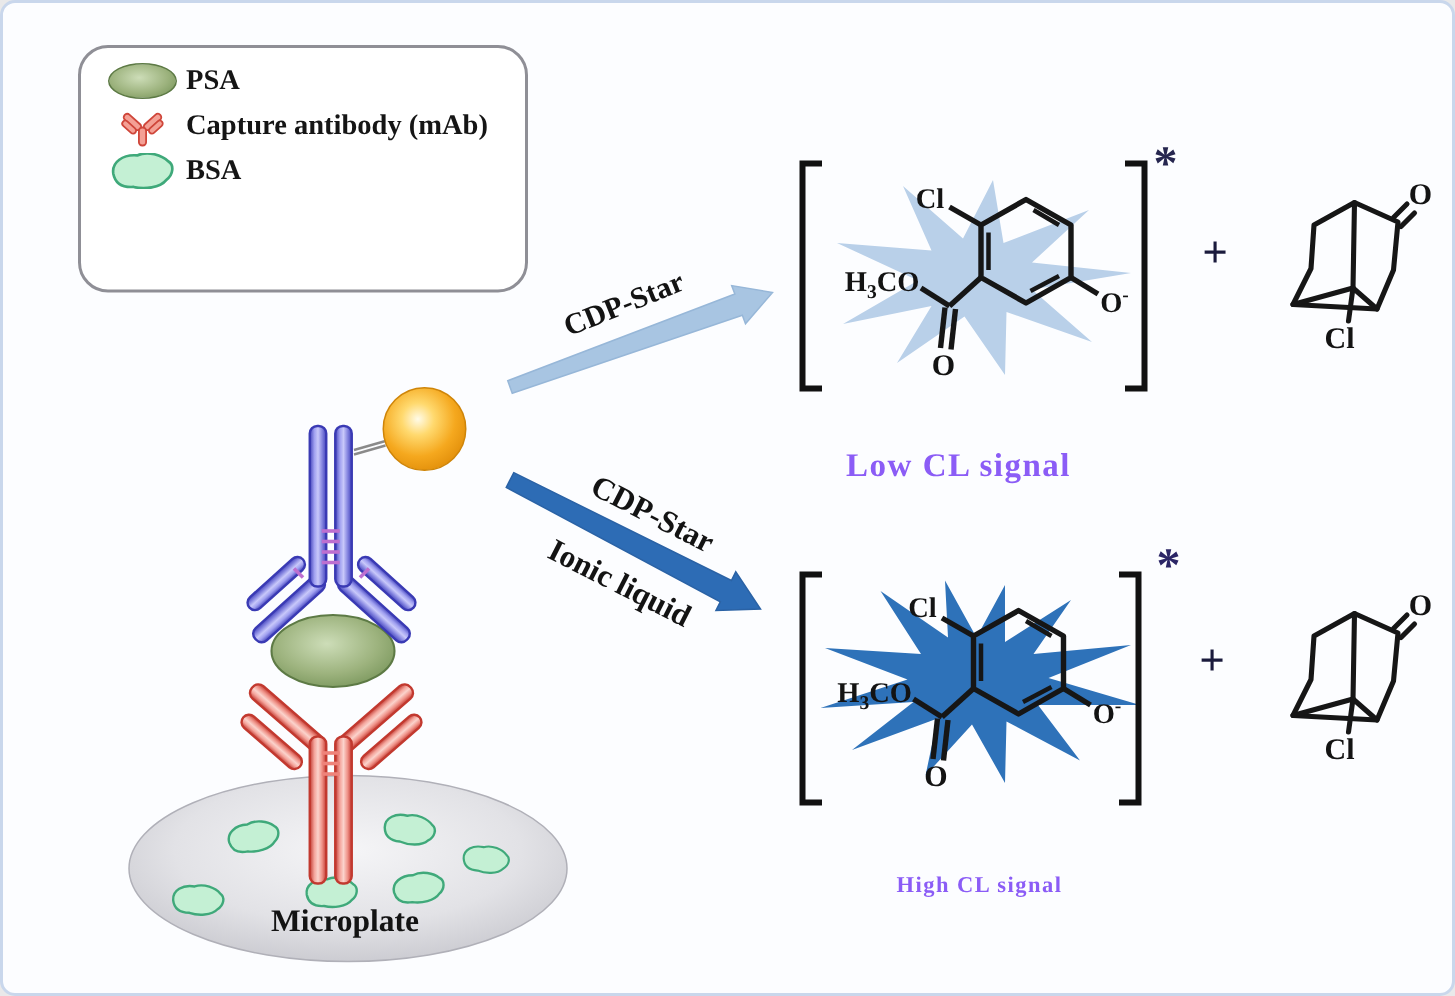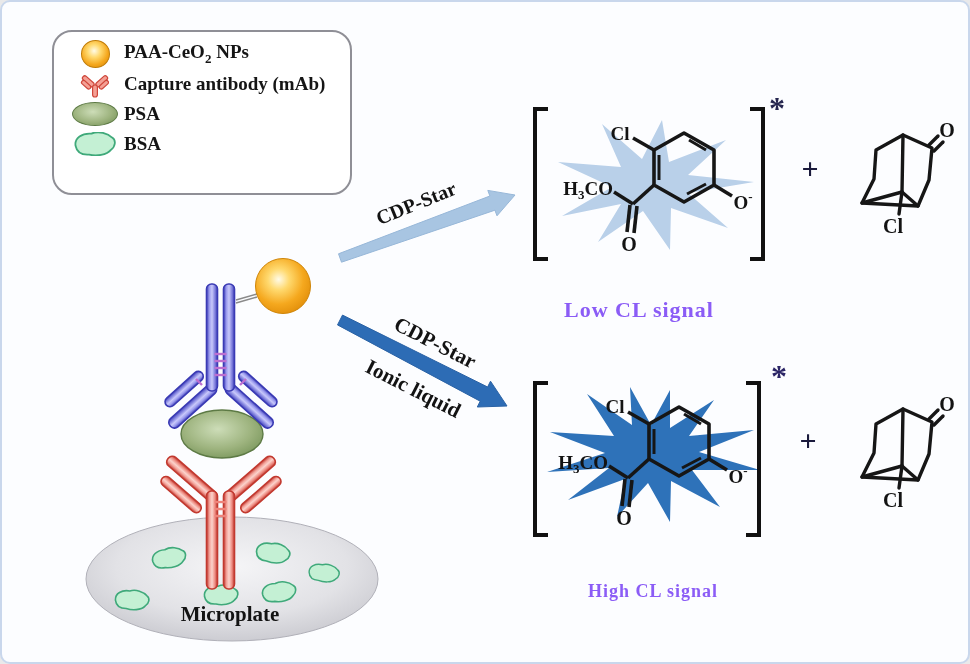--- a/index.html
+++ b/index.html
@@ -21,21 +21,21 @@
     background:radial-gradient(ellipse at 45% 40%, #cdddb8 0%, #9db37e 55%, #6d8c50 100%);}
   
   .lbl{position:absolute;font-weight:bold;color:#131313;white-space:nowrap;
     transform:translate(-50%,-50%);line-height:1;}
   .lbl sub{font-size:13px;}
   .lbl sup{font-size:13px;}
   .ra{transform:translate(-100%,-50%);}
   .rot-m20{transform:translate(-50%,-50%) rotate(-22deg);}
   .rot-p27{transform:translate(-50%,-50%) rotate(27deg);}
   .f19{font-size:19px;} .f20{font-size:20px;} .f21{font-size:21px;}
-  .f22{font-size:22px;} .f23{font-size:18px;}
+  .f22{font-size:22px;} .f23{font-size:15px;}
   .plus{font-size:30px;color:#1a1a3c;}
   .star{font-size:32px;color:#26264f;}
   .star-navy{color:#2b2566;}
   .signal{color:#8b5cf6;letter-spacing:1px;}
 </style>
 </head>
 <body>
 
 <div class="canvas">
 
@@ -229,23 +229,23 @@
       <path d="M900,190 L916,204"></path>
       <path d="M900,190 L897,212"></path>
       <path d="M927,143 L936,134"></path>
       <path d="M932,149 L941,140"></path>
     </g>
   </svg>
 
   <div class="legend">
     <div class="lrow">
       <span class="licon">
-          <span class="np-dot"></span>
+          <span class="psa-dot"></span>
         </span>
-      <span class="ltext"><span>PAA-CeO</span><sub>2</sub><span> NPs</span></span>
+      <span class="ltext">PSA</span>
     </div>
     <div class="lrow">
       <span class="licon">
         <svg width="34" height="27" viewBox="0 0 34 27" fill="#f4a095" stroke="#cf463a" stroke-width="1.2">
           <g transform="translate(15.5,15) rotate(-138)">
               <rect x="0" y="-2.3" width="14" height="4.6" rx="2.2"></rect>
             </g>
           <g transform="translate(18.5,15) rotate(-42)">
               <rect x="0" y="-2.3" width="14" height="4.6" rx="2.2"></rect>
             </g>
@@ -255,26 +255,20 @@
           <g transform="translate(21.8,17.4) rotate(-42)">
               <rect x="0" y="-2" width="11" height="4" rx="2"></rect>
             </g>
           <rect x="14.6" y="14" width="4.8" height="12" rx="2.2"></rect>
         </svg>
       </span>
       <span class="ltext">Capture antibody (mAb)</span>
     </div>
     <div class="lrow">
       <span class="licon">
-          <span class="psa-dot"></span>
-        </span>
-      <span class="ltext">PSA</span>
-    </div>
-    <div class="lrow">
-      <span class="licon">
         <svg width="42" height="24" viewBox="-21 -12 42 24" fill="#c4f0d4" stroke="#3fa97a" stroke-width="1.5">
           <use href="#blob" transform="scale(1.18)"></use>
         </svg>
       </span>
       <span class="ltext">BSA</span>
     </div>
   </div>
 
   <div class="lbl f20 rot-m20" style="left:414px;top:201px;">CDP-Star</div>
   <div class="lbl f21 rot-p27" style="left:433px;top:341px;">CDP-Star</div>

